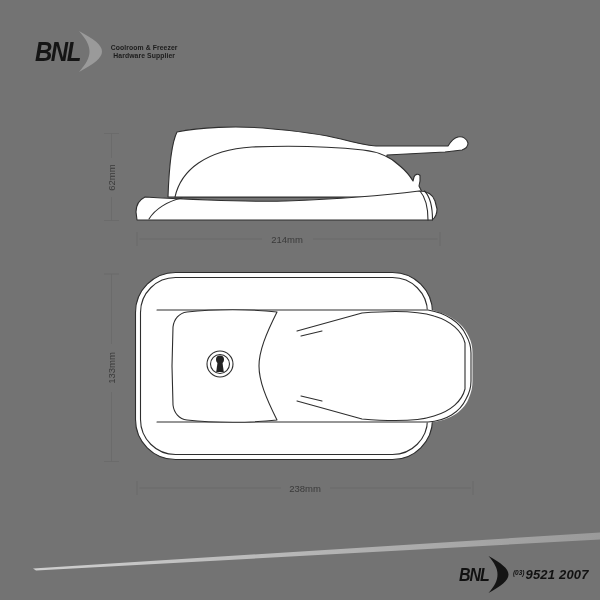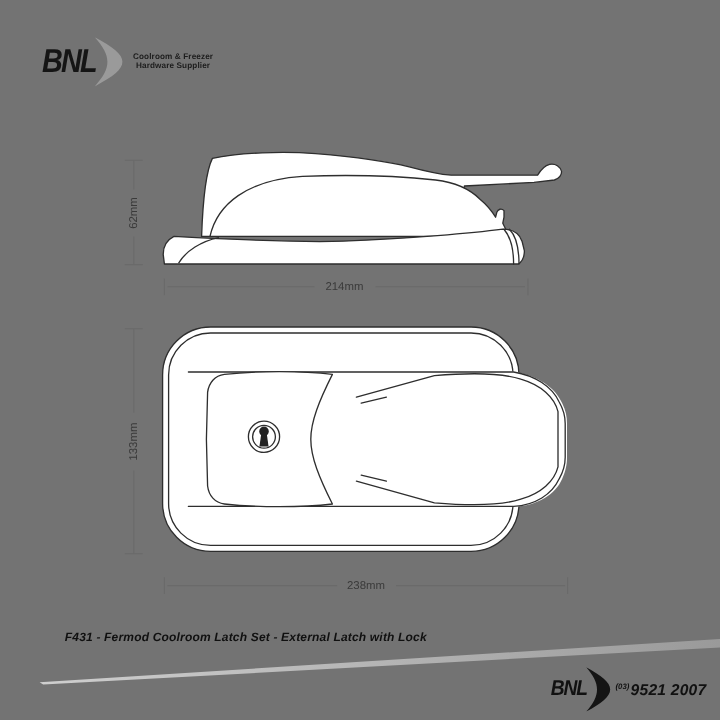--- a/index.html
+++ b/index.html
@@ -150,21 +150,20 @@
     <g>
       <path class="dim" d="M 104,274 L 119,274 M 104,461.5 L 119,461.5 M 111.5,274 L 111.5,344 M 111.5,392 L 111.5,461.5"></path>
       <text class="dim-label" transform="rotate(-90 111.5 368)" x="111.5" y="368" text-anchor="middle" dominant-baseline="central">133mm</text>
       <path class="dim" d="M 137,481 L 137,495 M 473,481 L 473,495 M 139.5,488 L 281,488 M 330,488 L 471,488"></path>
       <text class="dim-label" x="305" y="488" text-anchor="middle" dominant-baseline="central">238mm</text>
     </g>
 
     <polygon points="33,568.5 600,532.5 600,539.5 36,570.5" fill="url(#swooshGrad)"></polygon>
   </svg>
 
-  <div class="caption">F431 - Fermod Coolroom Latch Set - External Latch with Lock</div>
 
   <div class="footer-brand">
     <span class="bnl">BNL</span>
     <svg class="crescent" width="23" height="37" viewBox="0 0 23 37">
       <path d="M 1.5,0 C 14,7 21.5,12.5 21.5,18.5 C 21.5,24.5 14,30 1.5,37 C 7.5,30 10.5,24.5 10.5,18.5 C 10.5,12.5 7.5,7 1.5,0 Z" fill="#141414"></path>
     </svg>
     <span class="area">(03)</span>
     <span class="phone">9521 2007</span>
   </div>
 

